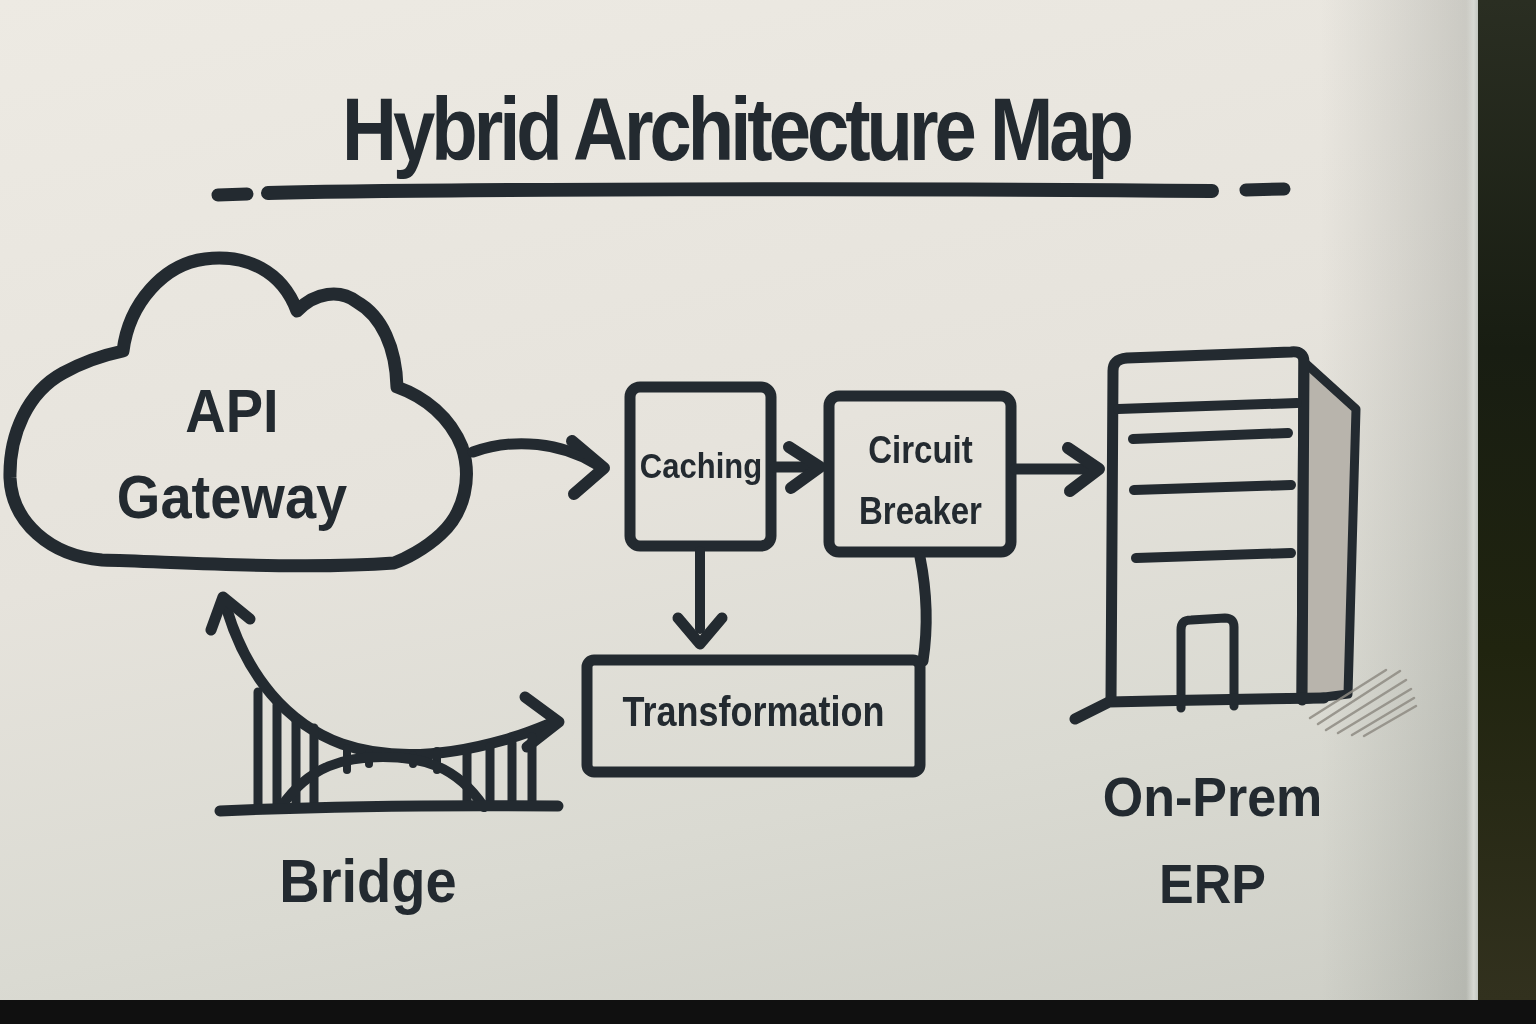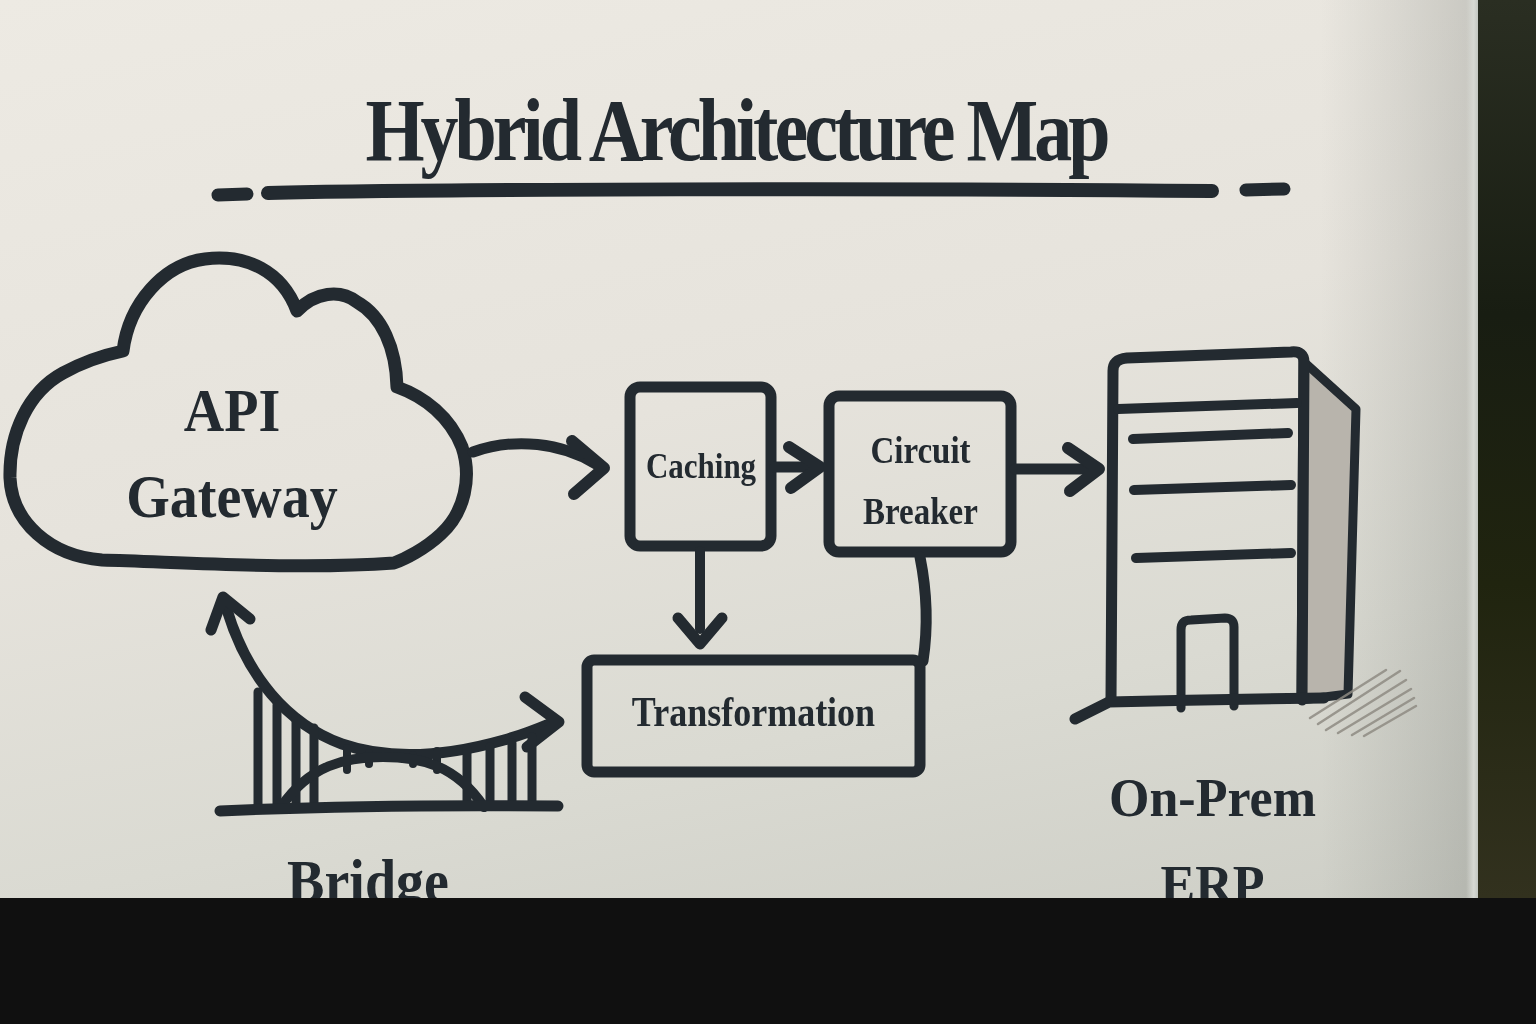--- a/index.html
+++ b/index.html
@@ -1,17 +1,17 @@
 <!DOCTYPE html>
 <html style="--ink: #232a30; --board-light: #edeae3; --board-mid: #e6e3dc; --board-dark: #cdcec6; --building-side: #b8b4ac; --pencil: #8e8b83; --photo-edge-dark: #181d12; --photo-edge-olive: #32311e;"><head>
 <meta charset="utf-8">
 <style>
   html,body{margin:0;padding:0;background:#101010;}
-  .stage{position:relative;width:1536px;height:898px;overflow:hidden;
-         font-family:Liberation Serif, serif;}
+  .stage{position:relative;width:1536px;height:1000px;overflow:hidden;
+         font-family:Liberation Sans, sans-serif;}
   .board{position:absolute;inset:0;
     background:
       linear-gradient(90deg, rgba(100,106,100,0) 86%, rgba(95,101,96,.30) 99%),
       linear-gradient(168deg, var(--board-light) 0%, var(--board-mid) 45%, #dadad2 74%, var(--board-dark) 100%);}
   .edge-highlight{position:absolute;top:0;bottom:0;right:58px;width:12px;
     background:linear-gradient(90deg, rgba(214,216,210,0), #d7d9d3 65%, #c2c6c0);}
   .edge-strip{position:absolute;top:0;bottom:0;right:0;width:58px;
     background:linear-gradient(180deg,#2a2e22 0%, var(--photo-edge-dark) 35%, #20240f 65%, var(--photo-edge-olive) 100%);}
   svg.sketch{position:absolute;inset:0;}
   .ink{stroke:var(--ink);fill:none;stroke-linecap:round;stroke-linejoin:round;}

